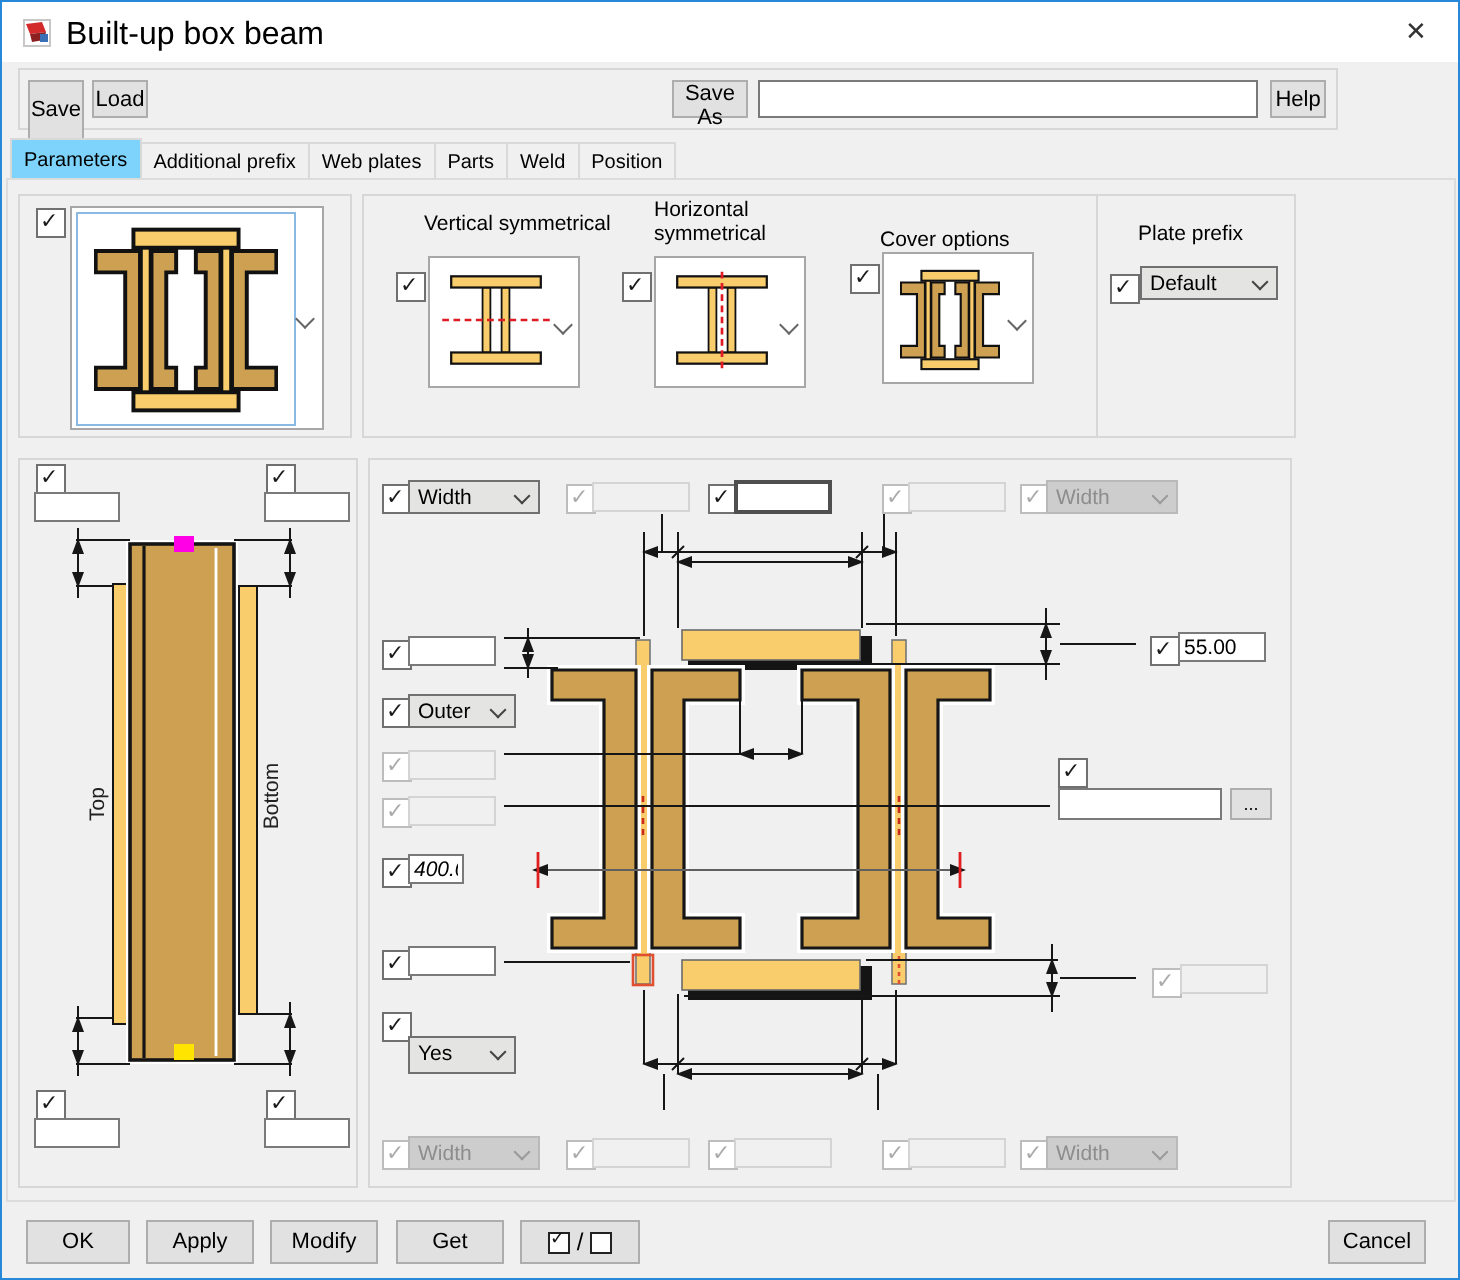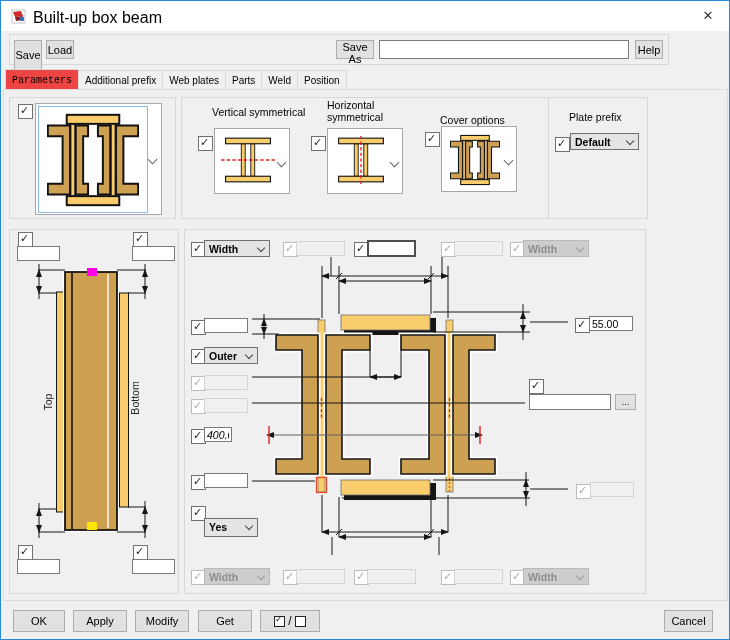--- a/index.html
+++ b/index.html
@@ -11,37 +11,37 @@
   .close-btn{right:4px;top:2px;width:34px;height:26px;text-align:center;line-height:26px;font-size:13px;color:#333;cursor:default;}
   
   .gbox{border:1px solid #d7d7d7;background:#f0f0f0;}
   
   .btn{background:#e1e1e1;border:1px solid #adadad;font-size:11px;font-family:"Liberation Sans",sans-serif;color:#000;padding:0;}
   
   .tin{border:1px solid #7a7a7a;background:#fff;font-size:10.5px;font-family:"Liberation Sans",sans-serif;padding:0 2px;color:#000;}
   .tin.dis{background:#f0f0f0;border-color:#d4d4d4;color:#9a9a9a;}
   .tin.foc{border:2px solid #4f4f4f;}
   
-  .dd{background:#e4e4e2;border:1px solid #707070;font-size:10.5px;color:#000;overflow:hidden;font-weight:bold;}
+  .dd{background:#e4e4e2;border:1px solid #707070;font-size:10.5px;color:#000;overflow:hidden;}
   .dd .dd-t{position:absolute;left:4px;top:2px;white-space:nowrap;}
   .dd .chev{position:absolute;right:5px;top:4px;width:5px;height:5px;border-right:1.5px solid #444;border-bottom:1.5px solid #444;transform:rotate(45deg);}
   .dd.dis{background:#cdcdcd;border-color:#b9b9b9;color:#8d8d8d;}
   .dd.dis .chev{border-color:#9a9a9a;}
   
   .cb{width:13px;height:13px;background:#fff;border:1px solid #707070;position:absolute;}
   .cb::after{content:"\2713";position:absolute;left:1px;top:-1px;font-size:11px;color:#1a1a1a;}
   .cb.dis{border-color:#bdbdbd;}
   .cb.dis::after{color:#ababab;}
   
   .imgcombo{background:#fff;border:1px solid #a7a7a7;}
   .imgcombo .chev{position:absolute;width:6px;height:6px;border-right:1.6px solid #666;border-bottom:1.6px solid #666;transform:rotate(45deg);}
   .bluebox{border:1px solid #8ab9e4;background:#fff;}
   
   .tab{display:inline-block;font-size:10px;padding:4px 6px 3px 6px;border:1px solid #d9d9d9;border-bottom:none;background:#f0f0f0;margin-right:-1px;position:relative;color:#000;}
-  .tab.active{background:#ef4444;padding-top:5px;top:-1px;z-index:2;font-family:Liberation Mono, monospace;}
+  .tab.active{background:#7dd3fc;padding-top:5px;top:-1px;z-index:2;}
   .lbl{font-size:10.5px;color:#000;}
   .combo-white{background:#fff;border:1px solid #7a7a7a;font-size:11px;}
   .combo-white .dd-t{position:absolute;left:5px;top:3px;}
   .combo-white .chev{position:absolute;right:7px;top:6px;width:5px;height:5px;border-right:1.5px solid #444;border-bottom:1.5px solid #444;transform:rotate(45deg);}
   .mini-box{display:inline-block;width:9px;height:9px;border:1px solid #222;background:#fff;position:relative;vertical-align:middle;}
   .mini-box.checked::after{content:"\2713";position:absolute;left:0px;top:-3px;font-size:9px;color:#111;}
 </style>
 </head>
 <body>
 

